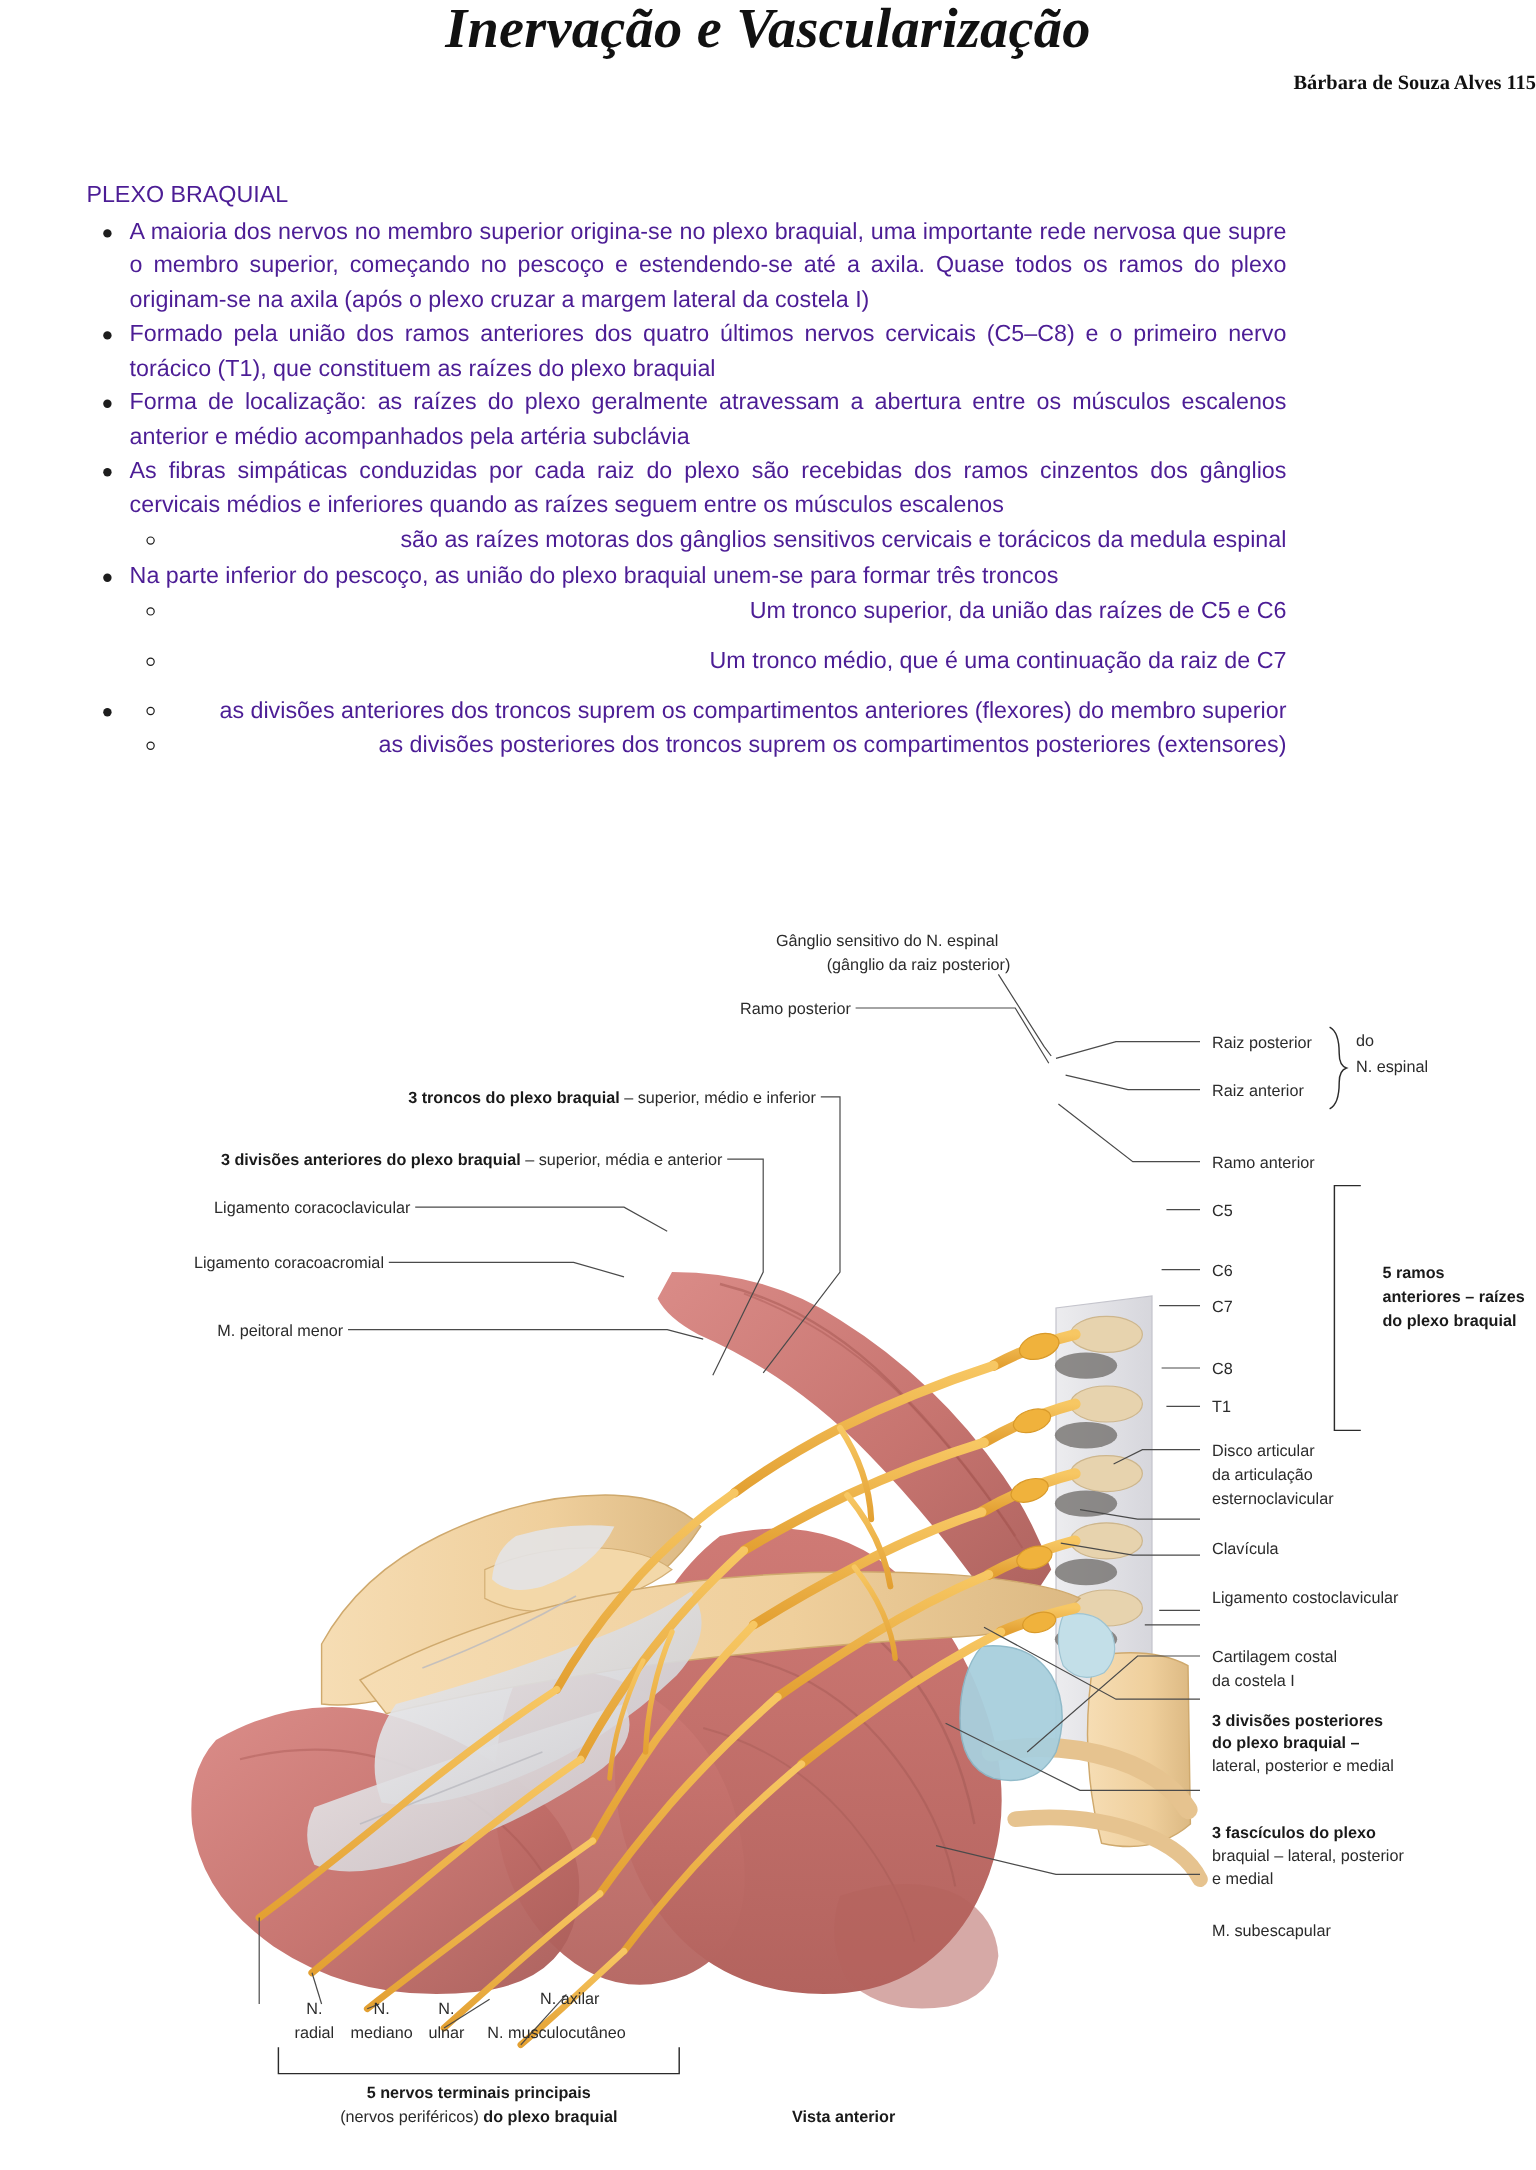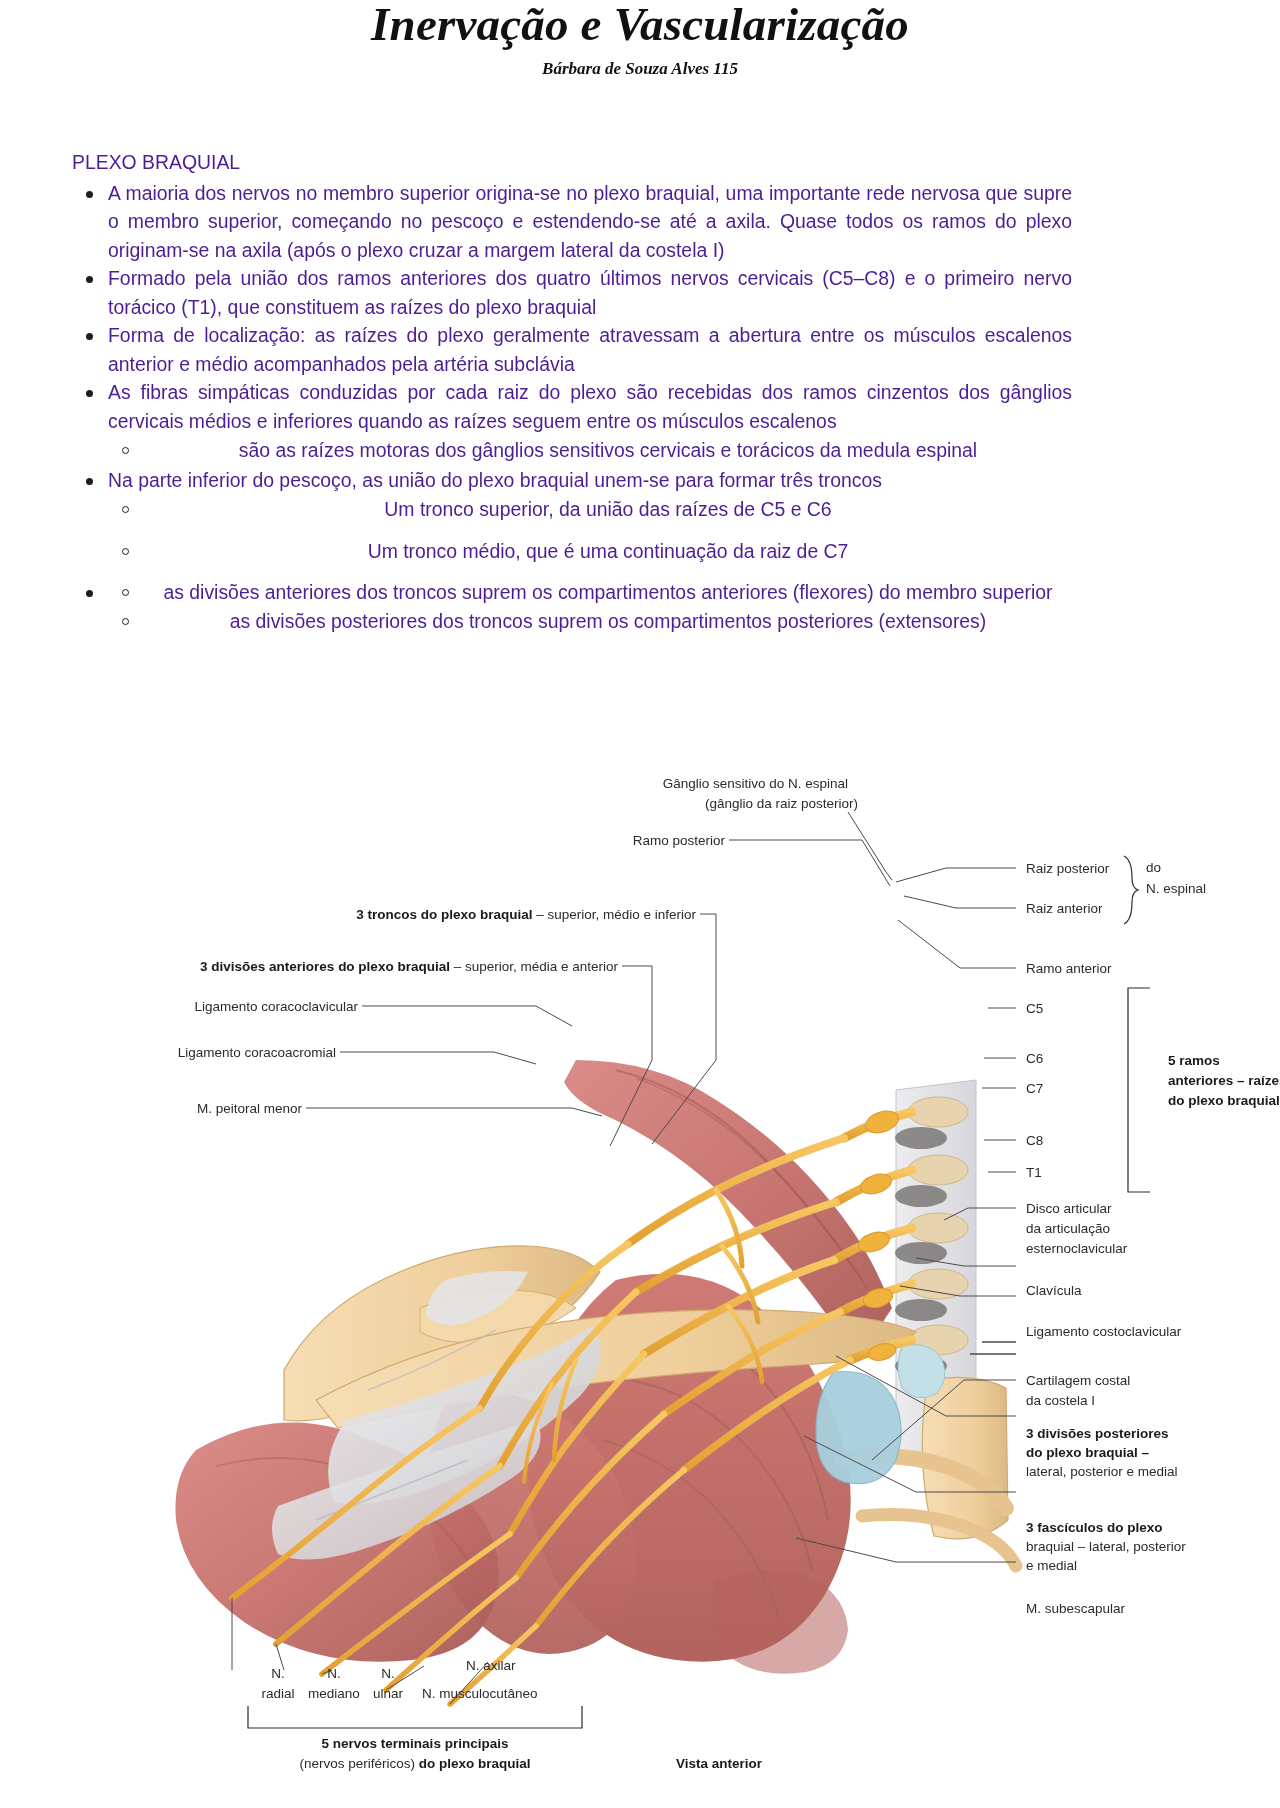--- a/index.html
+++ b/index.html
@@ -10,55 +10,55 @@
 
   
   .doc-title{
     text-align:center;
     font-family:"Liberation Serif", serif;
     font-weight:bold;font-style:italic;
     font-size:47px;letter-spacing:.2px;
     margin:0;line-height:1.05;color:#111;
   }
   .doc-subtitle{
-    text-align:center;
+    text-align:right;
     font-family:"Liberation Serif", serif;
-    font-weight:bold;font-style:italic;
+    font-weight:bold;
     font-size:17px;margin:10px 0 0 0;color:#111;
   }
 
   
   .notes{
     position:absolute;left:72px;top:148px;width:1000px;
     font-size:19.4px;line-height:1.47;color:#4c1d95;
   }
   .section-head{margin:0 0 2px 0;}
   ul.lv1{list-style:none;margin:0;padding:0;}
   ul.lv1 > li{
     position:relative;padding-left:36px;margin:0 0 0 0;
     text-align:justify;
   }
   ul.lv1 > li::before{
     content:"";position:absolute;left:14px;top:.62em;
     width:7px;height:7px;border-radius:50%;background:#1d1d1d;
   }
   ul.lv2{list-style:none;margin:1px 0 1px 0;padding:0;}
   ul.lv2 > li{
-    position:relative;padding-left:36px;margin:0;text-align:center;
+    position:relative;padding-left:36px;margin:0;text-align:right;
   }
   ul.lv2 > li::before{
     content:"";position:absolute;left:14px;top:.58em;
     width:7px;height:7px;border-radius:50%;
     background:transparent;border:1.4px solid #1d1d1d;box-sizing:border-box;
   }
   li.nojust{text-align:left;}
   ul.lv2.spaced > li{margin-bottom:13px;}
 
   
-  .figure{position:absolute;left:16px;top:760px;width:1152px;height:1048px;}
+  .figure{position:absolute;left:0;top:760px;width:1152px;height:1048px;}
   .figure svg{display:block;}
 
   .lbl{font-family:"Liberation Sans", sans-serif;font-size:13.5px;fill:#2b2b2b;}
   .lbl-b{font-family:"Liberation Sans", sans-serif;font-size:13.5px;font-weight:bold;fill:#1a1a1a;}
   .lead{stroke:#4a4a4a;stroke-width:1;fill:none;}
   .brk{stroke:#2b2b2b;stroke-width:1.2;fill:none;}
 </style>
 </head>
 <body>
 

